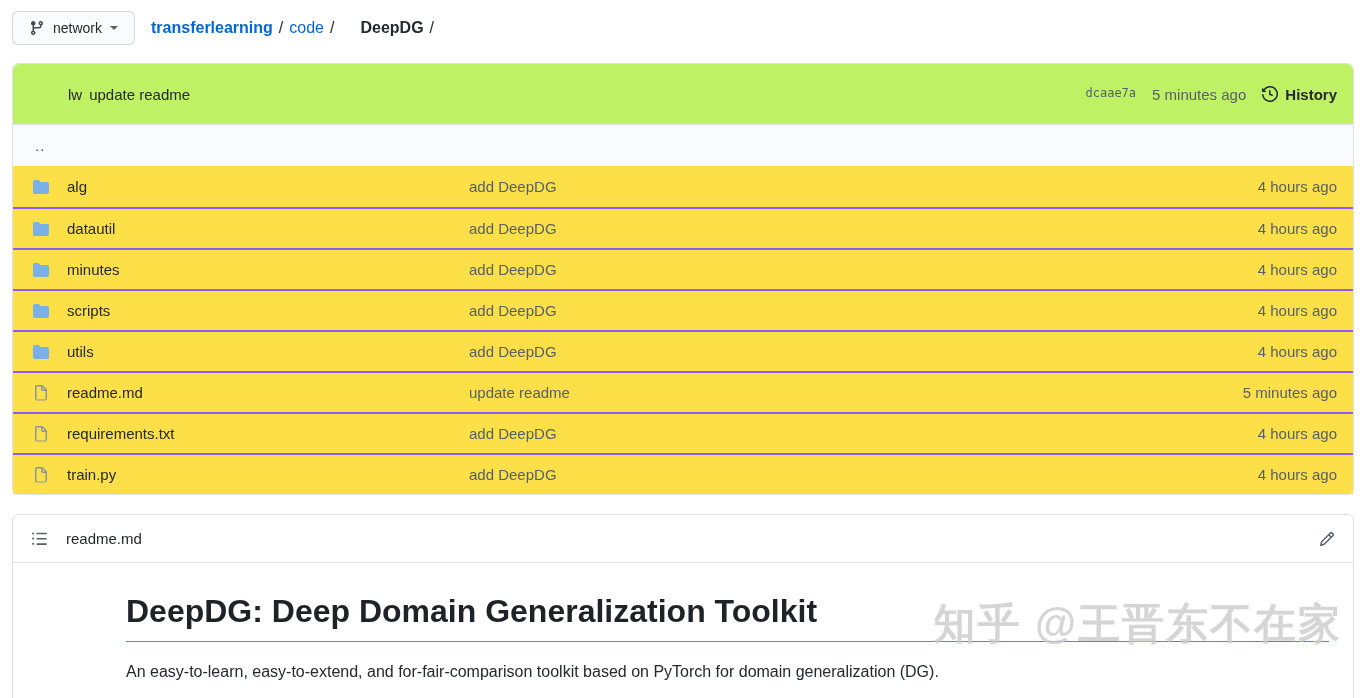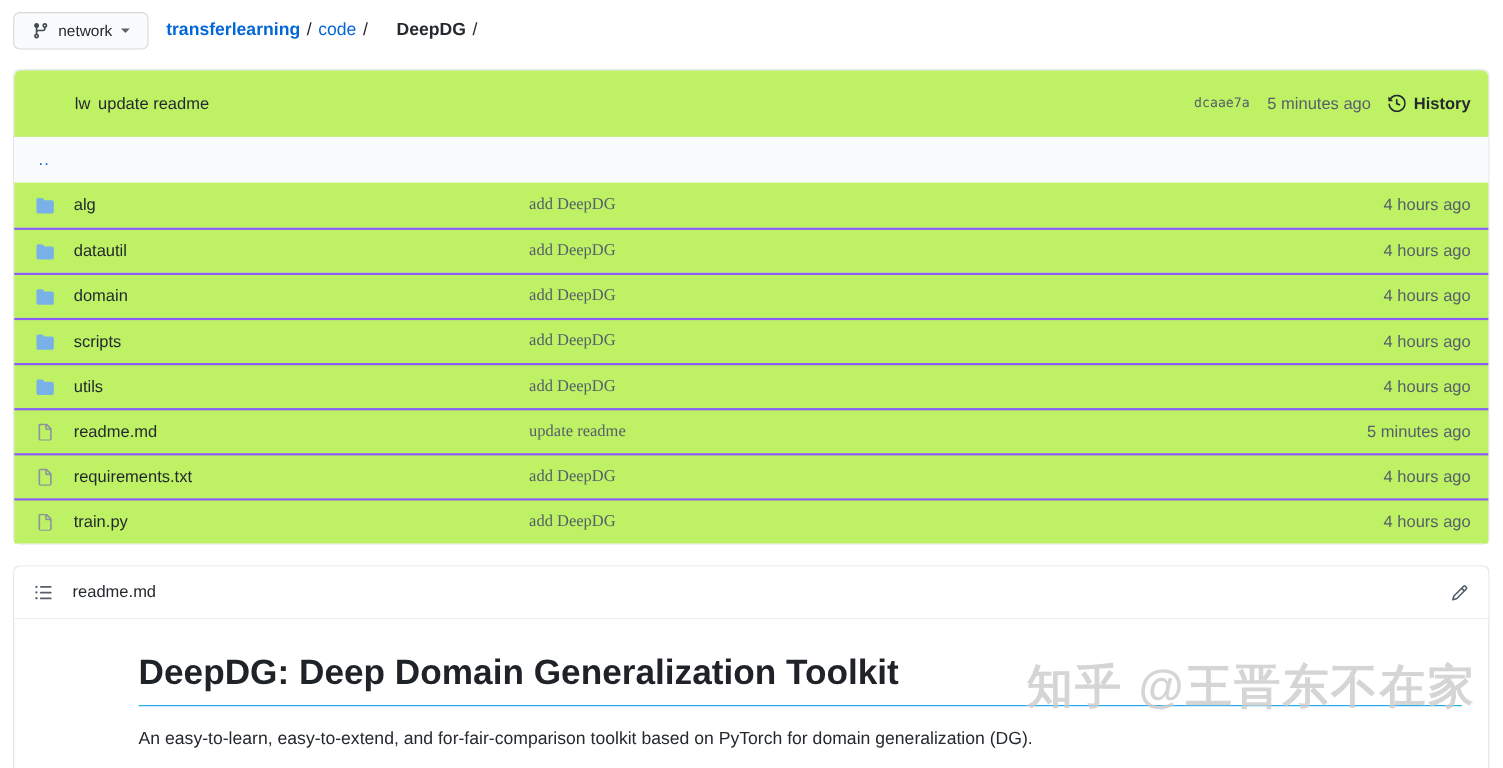--- a/index.html
+++ b/index.html
@@ -68,28 +68,28 @@
   .commit-time { color: #57606a; font-size: 15px; }
   .history-link { display: inline-flex; align-items: center; gap: 7px; font-weight: 700; color: #24292e; font-size: 15px; cursor: pointer; }
 
   .file-row {
     display: flex;
     align-items: center;
     height: 41px;
     padding: 0 16px;
     font-size: 15px;
     position: relative;
-    background: #bef264;
+    background: #fde047;
   }
   .file-row + .file-row { border-top: 2px solid #8b5cf6; }
   .up-row { background: #fafbfc; border-radius: 0; height: 41px; display: flex; align-items: center; padding: 0 22px; }
   .up-row a { color: #0366d6; text-decoration: none; font-size: 15px; letter-spacing: 1px; cursor: pointer; }
   .row-icon { width: 16px; height: 16px; margin-left: 4px; flex: 0 0 16px; display: inline-flex; }
   .row-name { margin-left: 18px; color: #24292e; text-decoration: none; cursor: pointer; }
-  .row-message { position: absolute; left: 468px; color: #57606a; text-decoration: none; cursor: pointer; font-family: Liberation Serif, serif; }
+  .row-message { position: absolute; left: 456px; color: #57606a; text-decoration: none; cursor: pointer; }
   .row-time { margin-left: auto; color: #57606a; }
 
   
   .readme-box { border: 1px solid #dfe3e7; border-radius: 6px; margin-top: 19px; }
   .readme-header {
     height: 48px;
     display: flex;
     align-items: center;
     padding: 0 18px;
     border-bottom: 1px solid #dfe3e7;
@@ -199,21 +199,21 @@
         <a class="row-message">add DeepDG</a>
         <span class="row-time">4 hours ago</span>
       </div>
         <div class="file-row">
         <span class="row-icon">
           <svg width="16" height="16" viewBox="0 0 16 16" fill="#79b0e8">
               <path d="M1.75 1A1.75 1.75 0 000 2.75v10.5C0 14.216.784 15 1.75 15h12.5A1.75 1.75 0 0016 13.25v-8.5A1.75 1.75 0 0014.25 3H7.5a.25.25 0 01-.2-.1l-.9-1.2A1.75 1.75 0 005 1H1.75z"></path>
             </svg>
         </span>
 
-        <a class="row-name">domain</a>
+        <a class="row-name">minutes</a>
         <a class="row-message">add DeepDG</a>
         <span class="row-time">4 hours ago</span>
       </div>
         <div class="file-row">
         <span class="row-icon">
           <svg width="16" height="16" viewBox="0 0 16 16" fill="#79b0e8">
               <path d="M1.75 1A1.75 1.75 0 000 2.75v10.5C0 14.216.784 15 1.75 15h12.5A1.75 1.75 0 0016 13.25v-8.5A1.75 1.75 0 0014.25 3H7.5a.25.25 0 01-.2-.1l-.9-1.2A1.75 1.75 0 005 1H1.75z"></path>
             </svg>
         </span>
 

